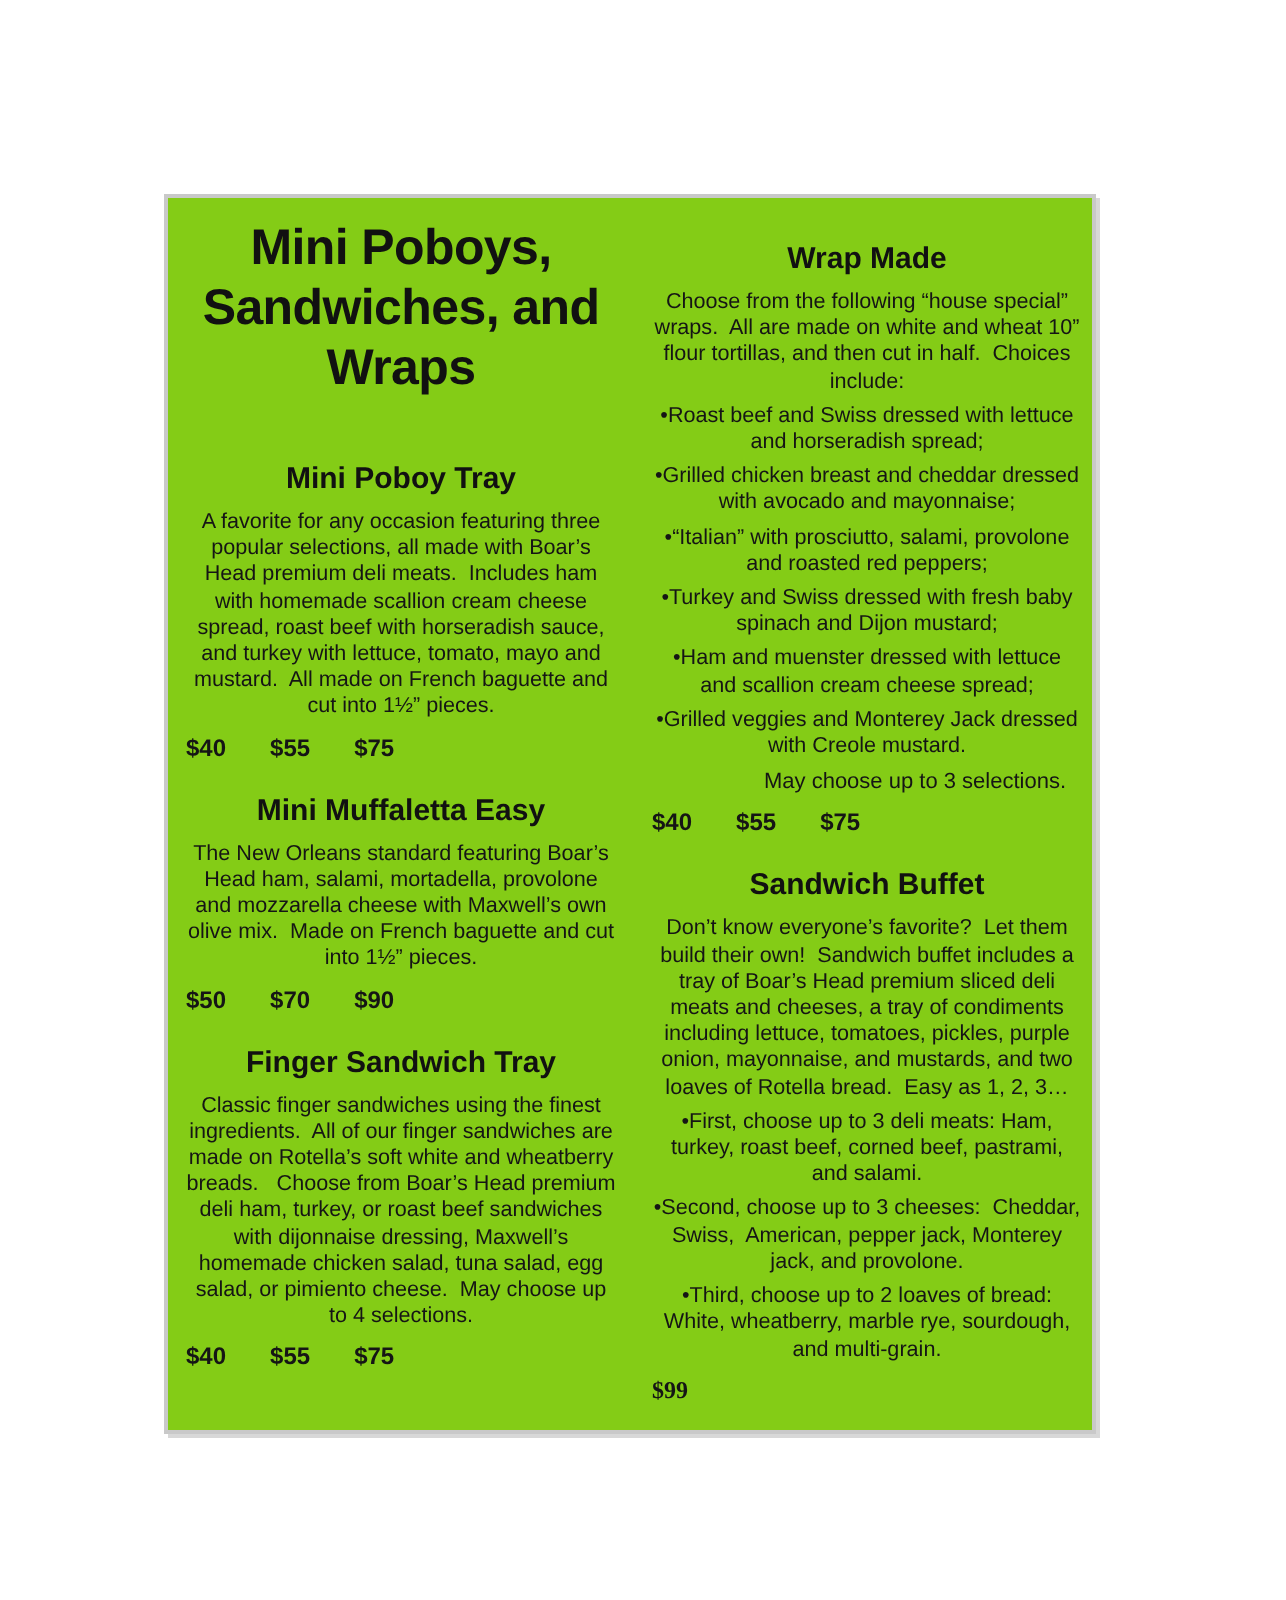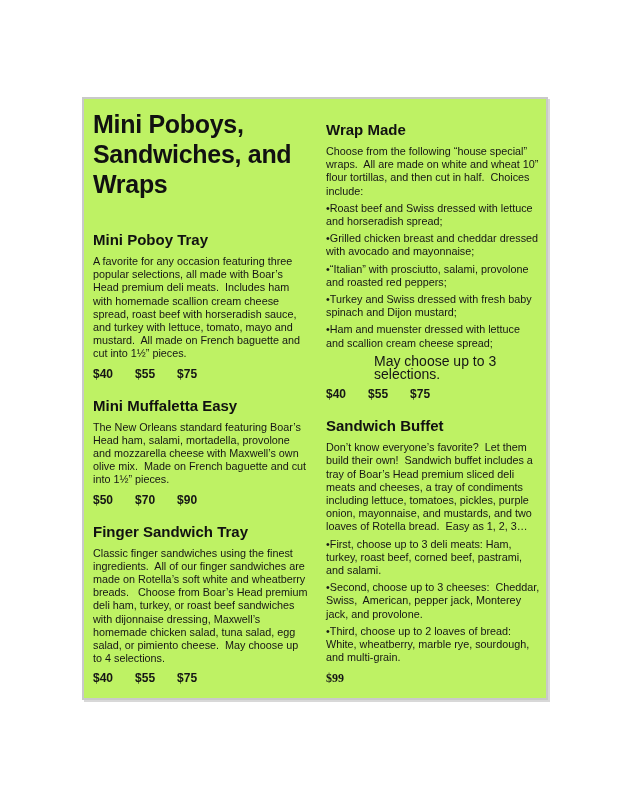--- a/index.html
+++ b/index.html
@@ -9,24 +9,25 @@
     font-family: "Liberation Sans", sans-serif;
     color: #151515;
   }
   body { position: relative; overflow: hidden; }
 
   .page-frame {
     position: absolute;
     left: 82px; top: 97px;
     width: 466px;
     min-height: 585px;
-    background: #bef264;
+    background: #84cc16;
     border: 2px solid #c9c9c9;
     box-shadow: 2px 2px 0 #d8d8d8;
     padding: 10px 5px 12px 9px;
+    text-align: center;
   }
 
   .columns {
     display: grid;
     grid-template-columns: 1fr 1fr;
     column-gap: 18px;
   }
 
   .page-title {
     font-size: 25px;
@@ -58,21 +59,21 @@
 
   p.bullet-item {
     font-size: 10.8px;
     line-height: 13.2px;
     margin-top: 4px;
     white-space: pre-wrap;
   }
   p.bullet-item::before { content: "\2022 "; }
 
   p.note-line {
-    font-size: 14px;
+    font-size: 11px;
     line-height: 13.2px;
     margin-top: 5px;
     white-space: pre-wrap;
     margin-left: 48px;
   }
 
   .price-row {
     display: flex;
     column-gap: 22px;
     margin-top: 6px;
@@ -141,20 +142,21 @@
     <div class="col col-right">
 
       <section>
         <h2 class="section-heading">Wrap Made</h2>
         <p class="body-text">Choose from the following “house special” wraps.  All are made on white and wheat 10” flour tortillas, and then cut in half.  Choices include:</p>
         <p class="bullet-item">Roast beef and Swiss dressed with lettuce and horseradish spread;</p>
         <p class="bullet-item">Grilled chicken breast and cheddar dressed with avocado and mayonnaise;</p>
         <p class="bullet-item">“Italian” with prosciutto, salami, provolone and roasted red peppers;</p>
         <p class="bullet-item">Turkey and Swiss dressed with fresh baby spinach and Dijon mustard;</p>
         <p class="bullet-item">Ham and muenster dressed with lettuce and scallion cream cheese spread;</p>
+        <p class="bullet-item">Grilled veggies and Monterey Jack dressed with Creole mustard.</p>
         <p class="note-line">May choose up to 3 selections.</p>
         <div class="price-row">
           <span class="price">$40</span>
           <span class="price">$55</span>
           <span class="price">$75</span>
         </div>
       </section>
 
       <section>
         <h2 class="section-heading">Sandwich Buffet</h2>

